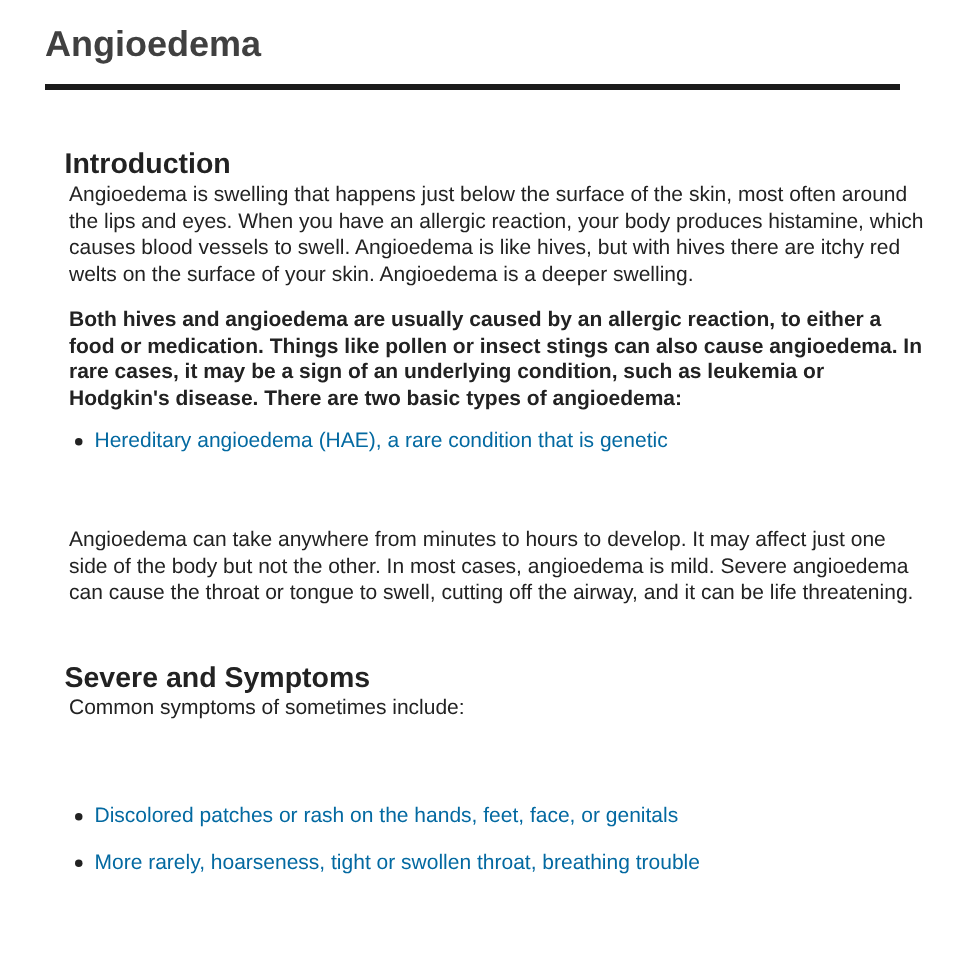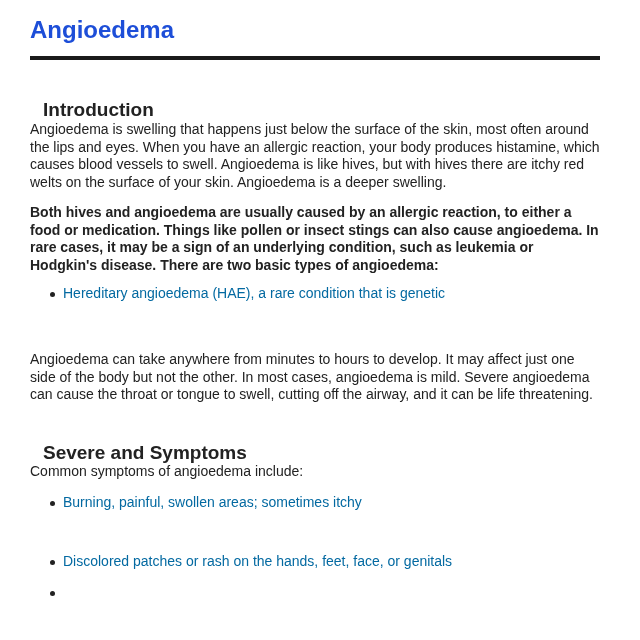--- a/index.html
+++ b/index.html
@@ -2,34 +2,34 @@
 <html><head>
 <meta charset="utf-8">
 <style>
   html, body { margin: 0; padding: 0; background: #ffffff; }
   body {
     width: 640px; height: 640px; overflow: hidden; position: relative;
     font-family: "Liberation Sans", sans-serif; color: #222222;
   }
   .page { position: absolute; left: 30px; top: 0; width: 570px; }
   .title {
-    font-size: 24px; font-weight: bold; color: #1d4ed8;
+    font-size: 24px; font-weight: bold; color: #404040;
     margin: 0; position: absolute; top: 15px; left: 0; line-height: 30px;
   }
   .rule {
     position: absolute; top: 56px; left: 0; width: 570px; height: 4px;
     background: #1a1a1a;
   }
   h2 {
     font-size: 19px; font-weight: bold; color: #222222; margin: 13px;
     position: absolute; left: 0; line-height: 24px;
   }
   p {
     font-size: 14px; line-height: 17.5px; margin: 0; position: absolute;
-    left: 0; width: 570px; color: #222222;
+    left: 16px; width: 570px; color: #222222;
   }
   ul { list-style: none; margin: 0; padding: 0; position: absolute; left: 0; width: 570px; }
   li {
     font-size: 14px; line-height: 17.5px; position: relative; padding-left: 33px;
     color: #0369a1;
   }
   li .bullet {
     position: absolute; left: 20px; top: 7px; width: 5px; height: 5px;
     border-radius: 50%; background: #222222;
   }
@@ -55,30 +55,27 @@
     <li style="margin-bottom:13.5px;">
       <span class="bullet"></span>
       <span>Hereditary angioedema (HAE), a rare condition that is genetic</span>
     </li>
   </ul>
 
   <p style="top:351px;">Angioedema can take anywhere from minutes to hours to develop. It may affect just one side of the body but not the other. In most cases, angioedema is mild. Severe angioedema can cause the throat or tongue to swell, cutting off the airway, and it can be life threatening.</p>
 
   <h2 style="top:428px;">Severe and Symptoms</h2>
 
-  <p style="top:463px;">Common symptoms of angioedema include:</p>
+  <p style="top:463px;">Common symptoms of sometimes include:</p>
 
   <ul style="top:494px;">
-    <li style="margin-bottom:13.5px;">
-      <span class="bullet"></span>
-      <span>Burning, painful, swollen areas; sometimes itchy</span>
-    </li>
     <li style="margin-bottom:13.5px;margin-top:41px;">
       <span class="bullet"></span>
       <span>Discolored patches or rash on the hands, feet, face, or genitals</span>
     </li>
     <li>
       <span class="bullet"></span>
+      <span>More rarely, hoarseness, tight or swollen throat, breathing trouble</span>
     </li>
   </ul>
 
   <div class="cut-line"></div>
 </div>
 
 </body></html>

